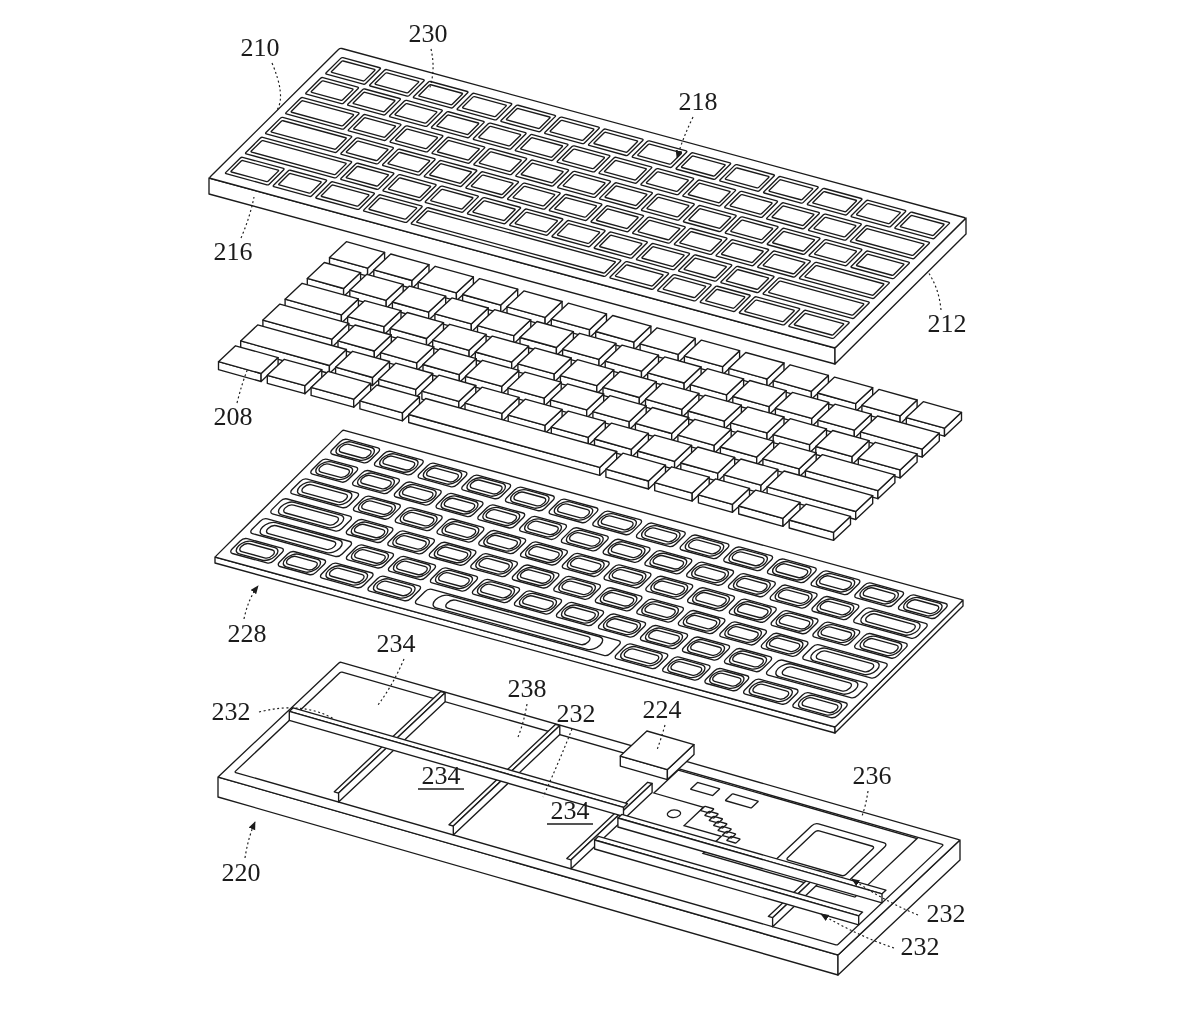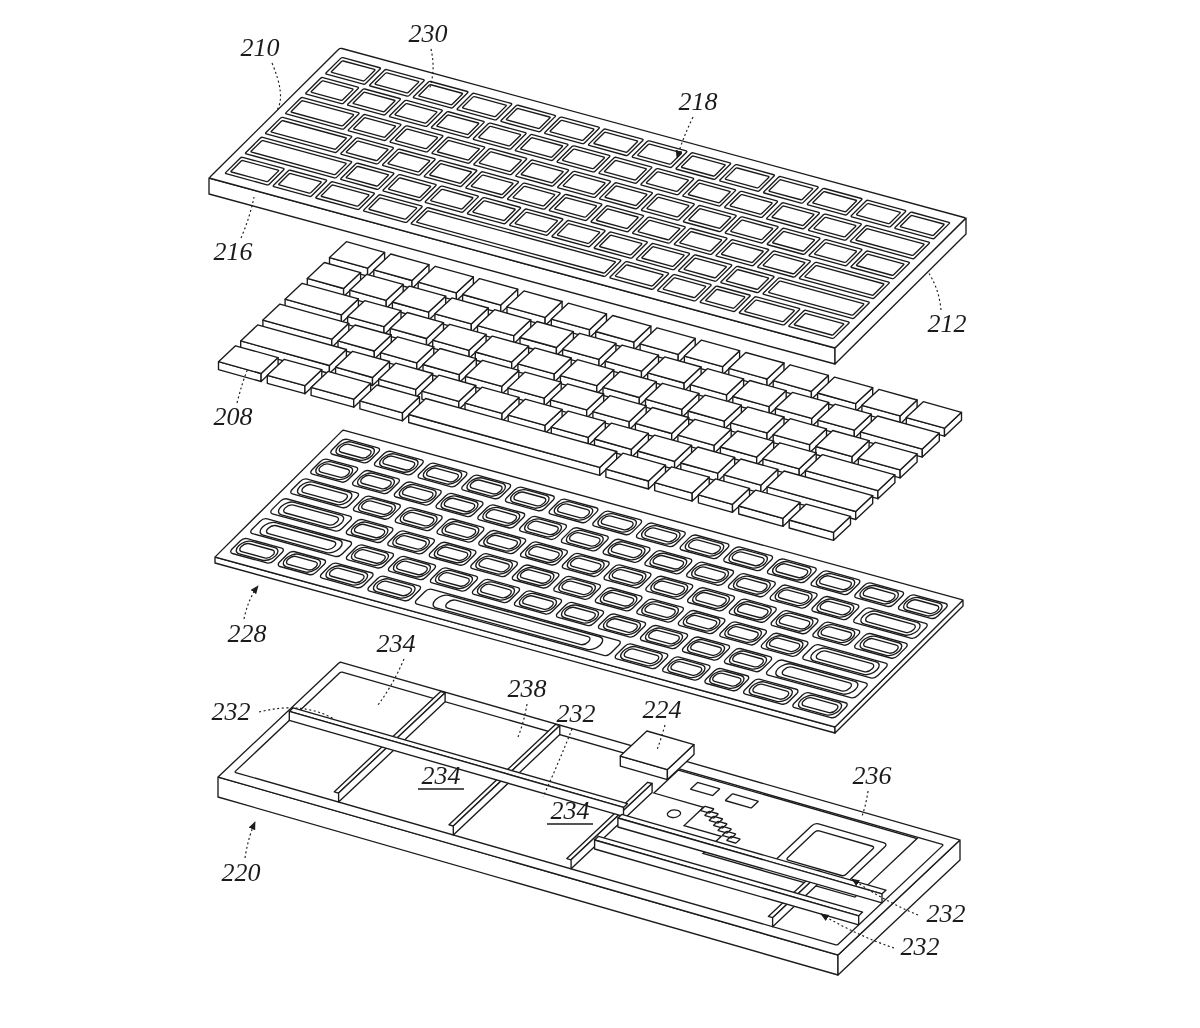--- a/index.html
+++ b/index.html
@@ -1,16 +1,16 @@
 <!DOCTYPE html>
 <html><head>
 <meta charset="utf-8">
 <style>
   html,body{margin:0;padding:0;background:#ffffff;}
-  .stage{position:relative;width:1000px;height:1028px;background:#fff;overflow:hidden;font-style:italic;}
+  .stage{position:relative;width:1000px;height:1028px;background:#fff;overflow:hidden;}
   svg{display:block;}
   text.ref{font-family:"Liberation Serif","DejaVu Serif",serif;}
 </style>
 </head>
 <body>
 
 <div class="stage">
   <svg id="fig" width="1200" height="1028" viewBox="0 0 1200 1028">
     <defs>
       <marker id="arrowhead" markerWidth="10" markerHeight="9" refX="7.6" refY="3.5" orient="auto" markerUnits="userSpaceOnUse">

